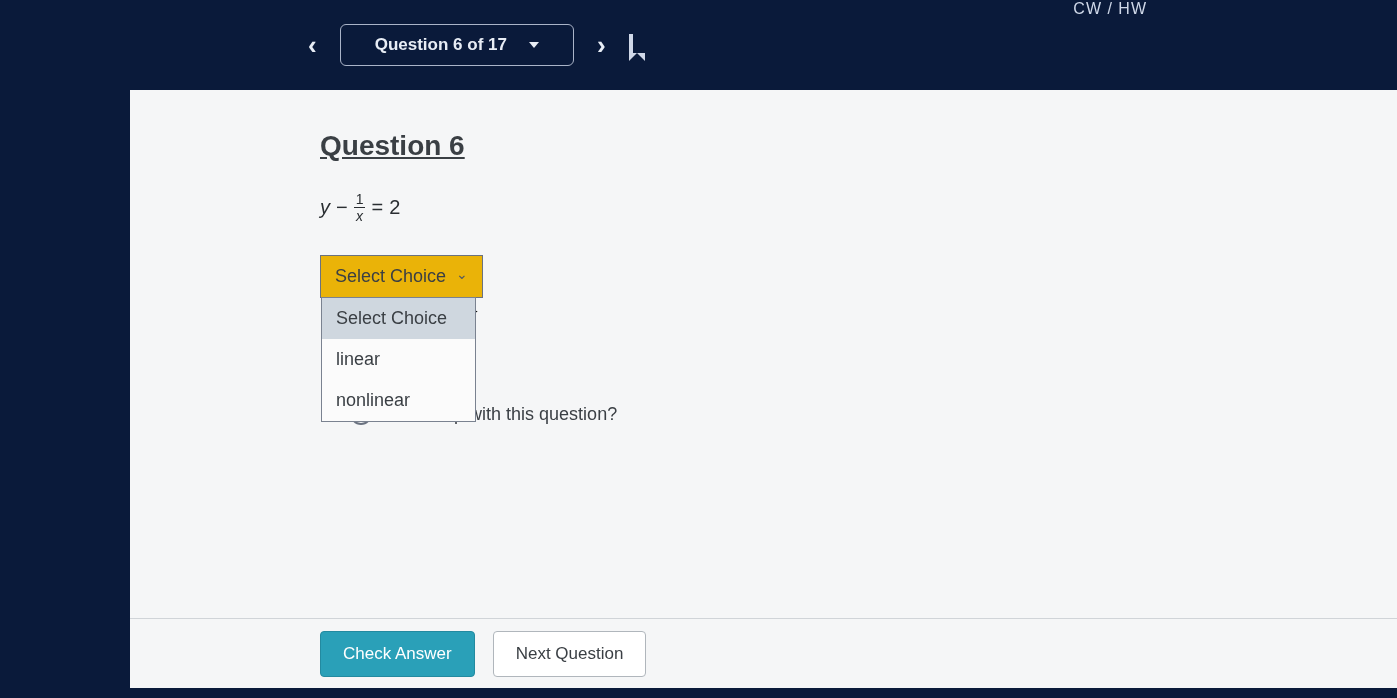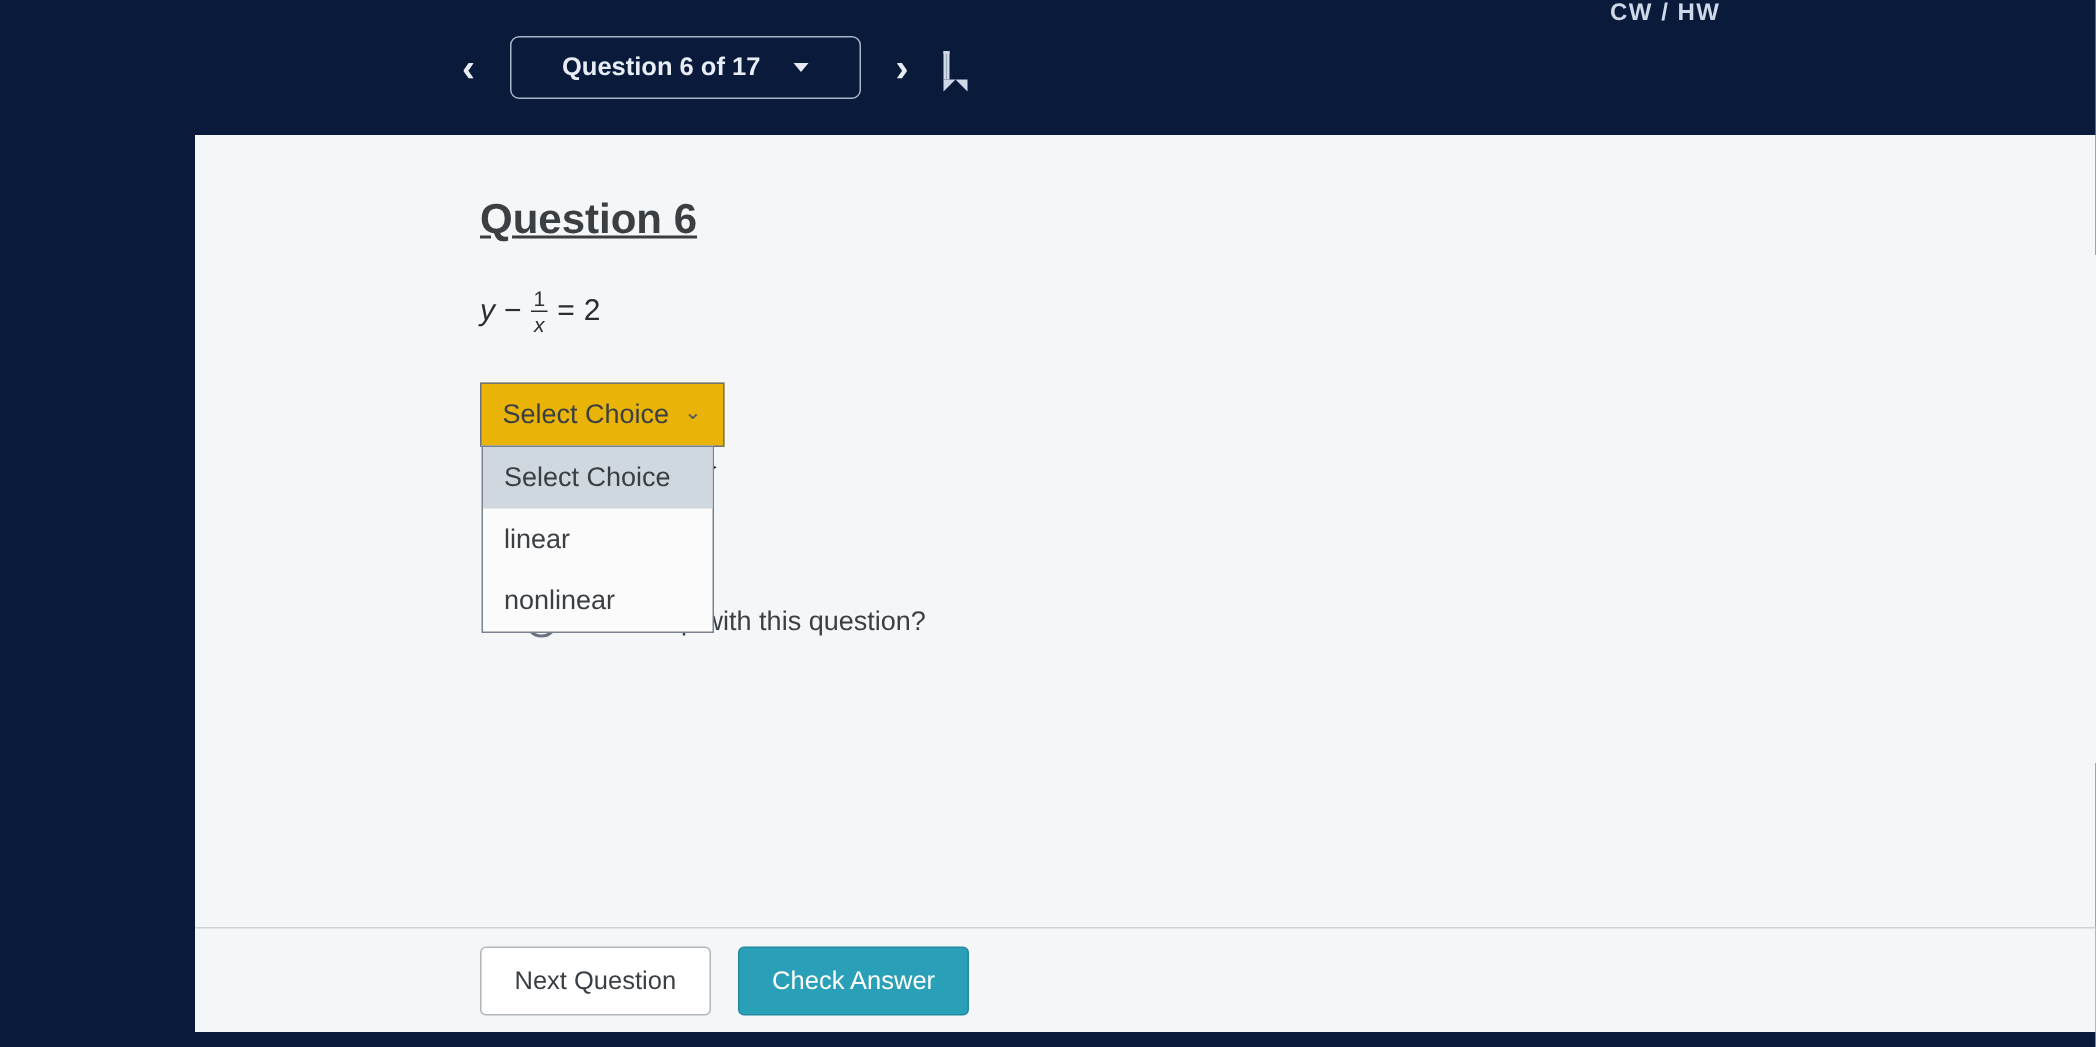--- a/index.html
+++ b/index.html
@@ -12,21 +12,21 @@
   align-items: center;
   padding-left: 300px;
   gap: 15px;
 }
 .top-crumb {
   position: absolute;
   top: 0;
   right: 250px;
   color: #cfd8e8;
   font-size: 16px;
-  font-weight: 700;
+  font-weight: 400;
   letter-spacing: 1px;
 }
 .nav-arrow {
   color: #e8edf5;
   font-size: 26px;
   font-weight: bold;
   cursor: pointer;
   padding: 0 8px;
   user-select: none;
 }
@@ -278,19 +278,19 @@
   </div>
 
   <div class="help-row">
     <span class="help-icon">?</span>
     <span>Need help with this question?</span>
   </div>
 
   <span class="right-de">D</span>
 
   <div class="bottom-bar">
+    <button class="btn btn-primary">Check Answer</button>
     <button class="btn btn-outline">Next Question</button>
-    <button class="btn btn-primary">Check Answer</button>
   </div>
 
 </div>
 
 <div class="cursor-ptr">➤</div>
 
 </body></html>

